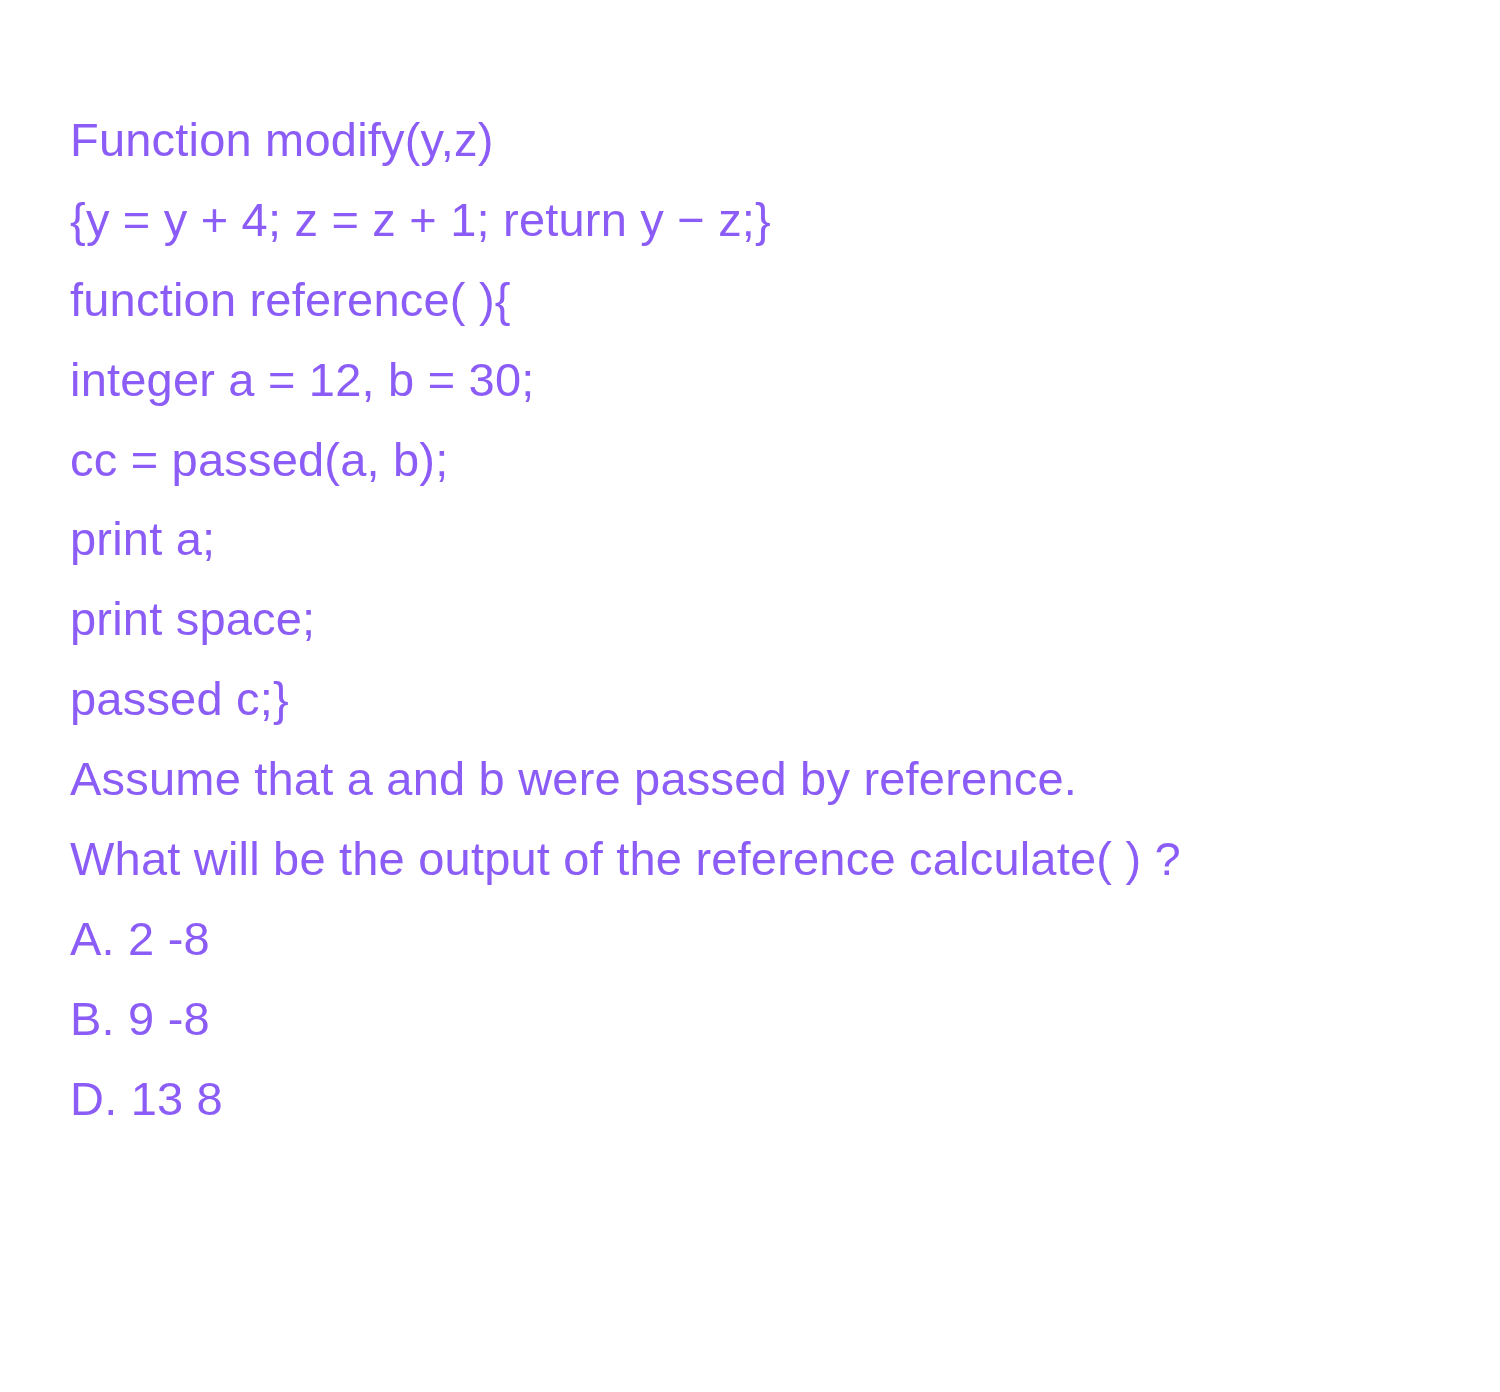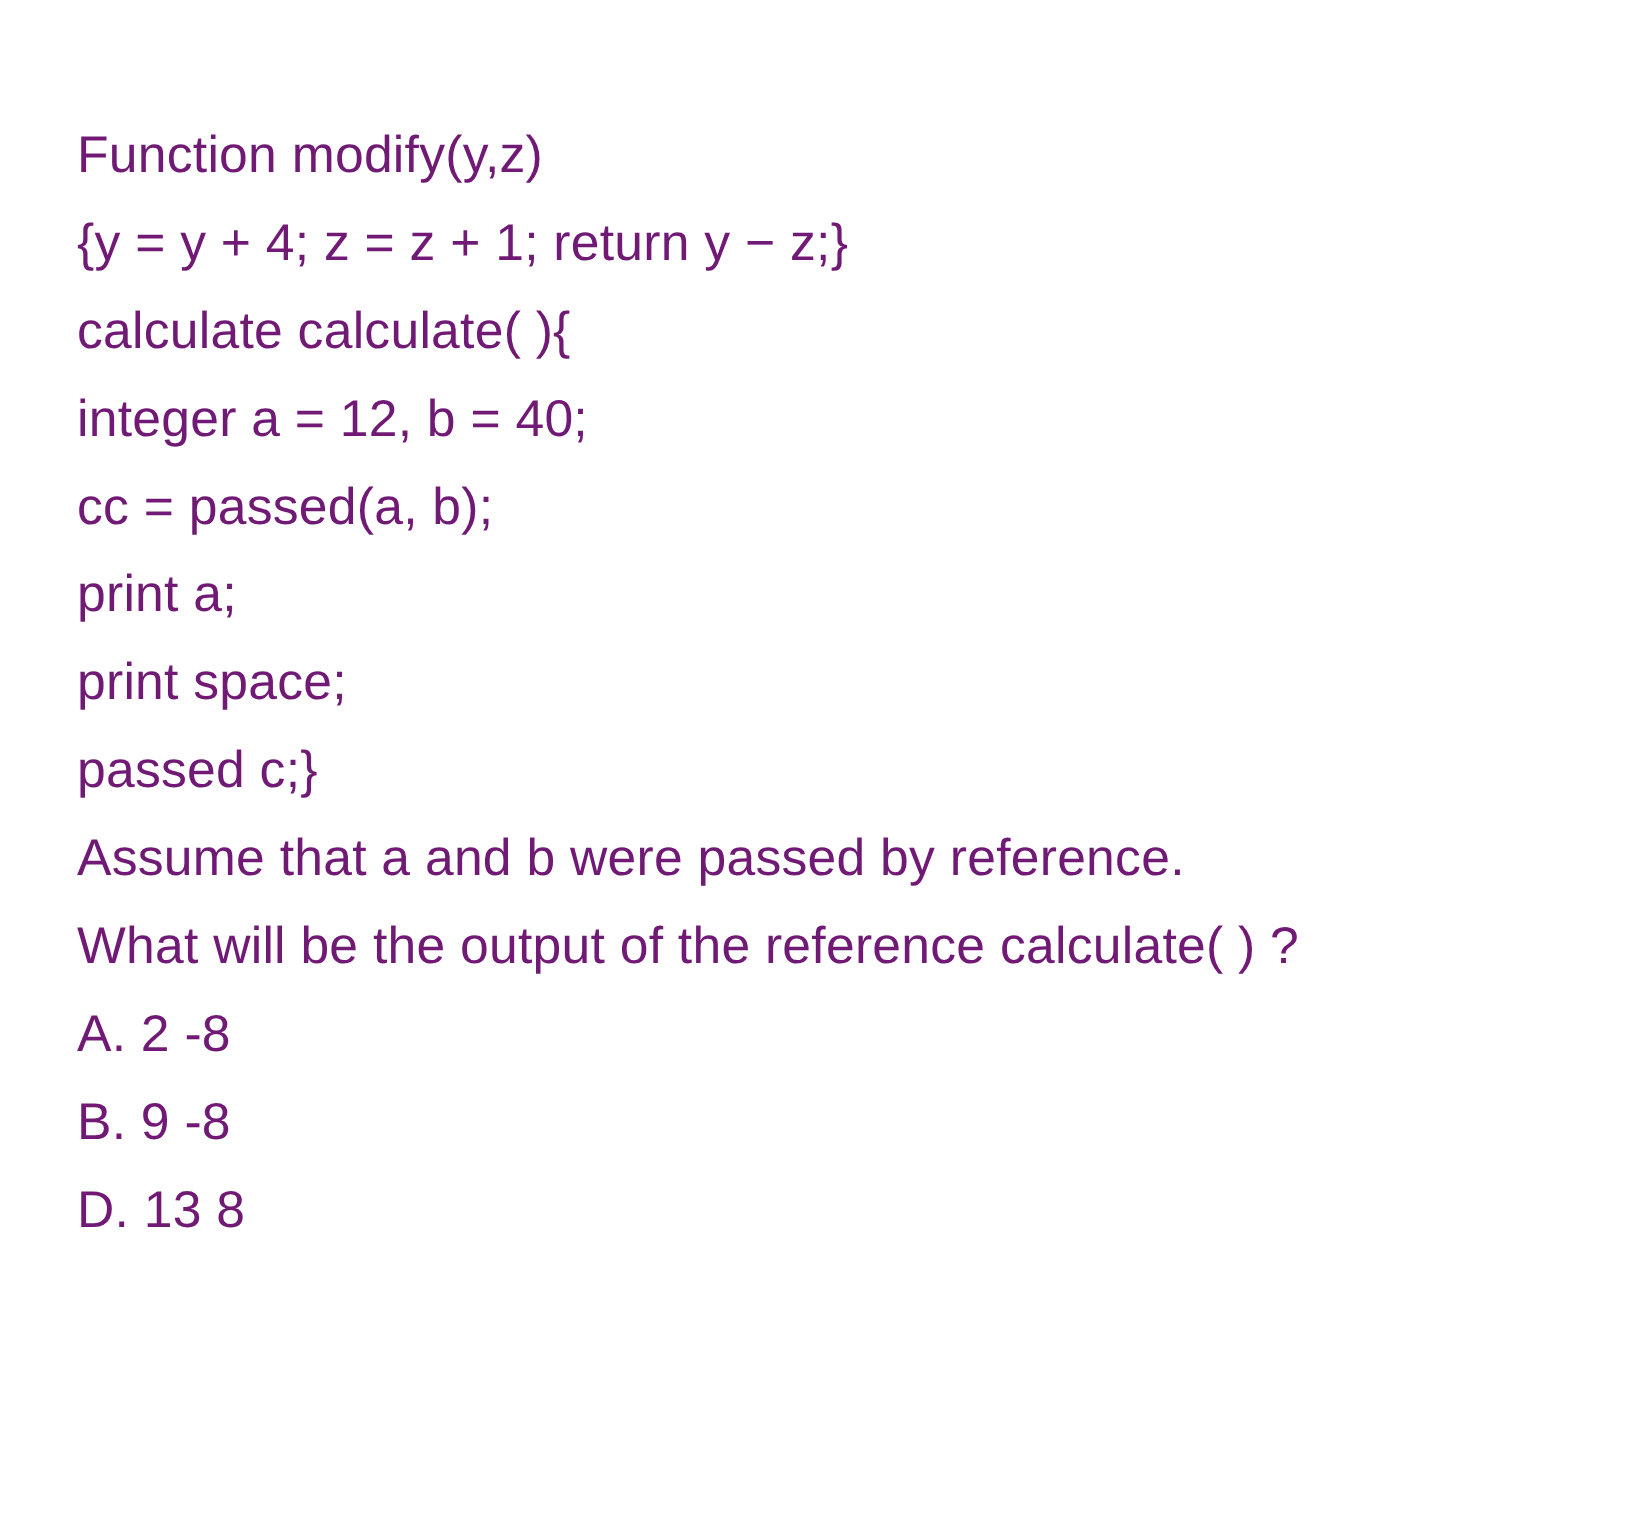--- a/index.html
+++ b/index.html
@@ -15,31 +15,31 @@
       color: #000000;
     }
     .content {
       padding: 100px 70px 0 70px;
     }
     .line {
       font-size: 47px;
       line-height: 1.7;
       letter-spacing: 0.2px;
       font-weight: 400;
-      color: #701a75;
+      color: #8b5cf6;
     }
   </style>
 </head>
 <body>
 
 <div class="content">
   <div class="line">Function modify(y,z)</div>
   <div class="line">{y = y + 4; z = z + 1; return y − z;}</div>
-  <div class="line">calculate calculate( ){</div>
-  <div class="line">integer a = 12, b = 40;</div>
+  <div class="line">function reference( ){</div>
+  <div class="line">integer a = 12, b = 30;</div>
   <div class="line">cc = passed(a, b);</div>
   <div class="line">print a;</div>
   <div class="line">print space;</div>
   <div class="line">passed c;}</div>
   <div class="line">Assume that a and b were passed by reference.</div>
   <div class="line">What will be the output of the reference calculate( ) ?</div>
   <div class="line">A. 2 -8</div>
   <div class="line">B. 9 -8</div>
   <div class="line">D. 13 8</div>
 </div>

